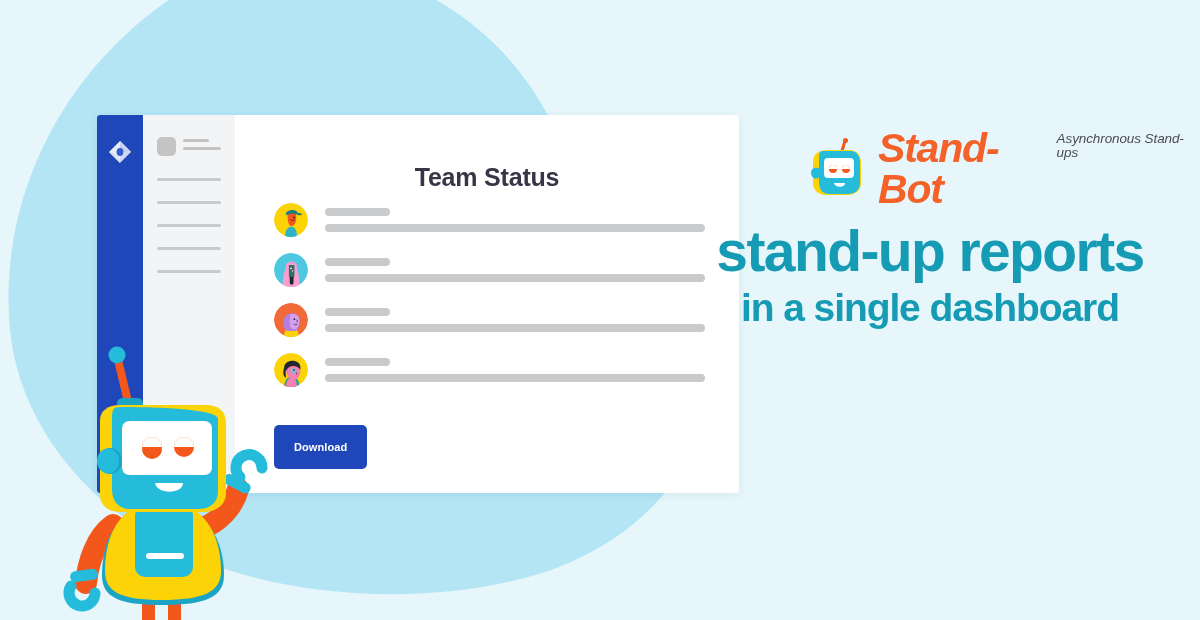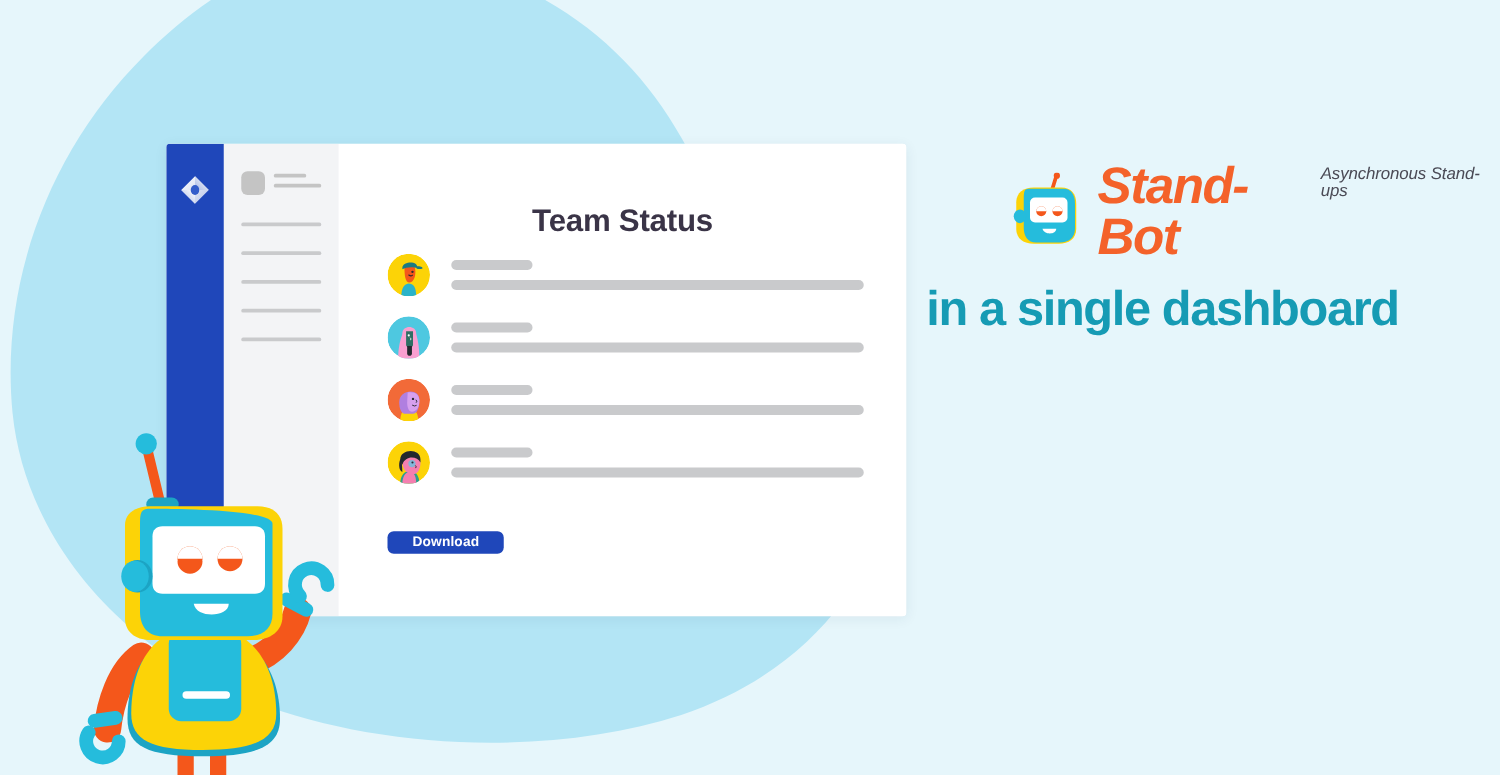--- a/index.html
+++ b/index.html
@@ -10,24 +10,24 @@
     position:relative;
   }
   #stage{position:absolute;inset:0;width:1200px;height:620px;overflow:hidden;}
 
   
   .bg-base{position:absolute;inset:0;background:#e6f6fb;}
   .bg-blob{position:absolute;left:0;top:0;width:1200px;height:620px;}
 
   
   .card{
-    position:absolute;left:97px;top:115px;width:592px;height:378px;
+    position:absolute;left:97px;top:115px;width:642px;height:378px;
     background:#ffffff;border-radius:3px;
     box-shadow:0 2px 10px rgba(30,60,90,.07);
-    display:flex;overflow:hidden;margin-left:36px;
+    display:flex;overflow:hidden;
   }
   .card-rail{width:46px;background:#1f47ba;position:relative;flex:0 0 46px;}
   .rail-logo{position:absolute;left:11px;top:25px;width:24px;height:24px;}
   .card-side{width:92px;flex:0 0 92px;background:#f3f4f6;padding:22px 14px 0 14px;box-sizing:border-box;}
   .side-head{display:flex;align-items:flex-start;gap:7px;margin-bottom:22px;}
   .side-avatar{width:19px;height:19px;border-radius:5px;background:#c4c4c4;flex:0 0 19px;}
   .side-head-lines{display:flex;flex-direction:column;gap:5px;padding-top:2px;flex:1;}
   .sh-line-a{height:3px;border-radius:2px;background:#c4c4c4;width:26px;}
   .sh-line-b{height:3px;border-radius:2px;background:#c4c4c4;width:100%;}
   .side-rows{display:flex;flex-direction:column;gap:20px;}
@@ -42,21 +42,21 @@
   .status-row{display:flex;align-items:center;gap:17px;}
   .avatar{width:34px;height:34px;border-radius:50%;flex:0 0 34px;overflow:hidden;position:relative;}
   .row-lines{flex:1;display:flex;flex-direction:column;gap:8px;}
   .row-line-short{height:8px;border-radius:4px;background:#c9cacc;width:65px;}
   .row-line-long{height:8px;border-radius:4px;background:#c9cacc;width:100%;}
   .download-btn{
     position:absolute;left:39px;top:310px;
     background:#1f47ba;color:#fff;border:none;
     font-family:"Liberation Sans",sans-serif;
     font-size:11px;font-weight:600;
-    padding:3px 20px;border-radius:5px;cursor:pointer;letter-spacing:.1px;
+    padding:16px 20px;border-radius:5px;cursor:pointer;letter-spacing:.1px;
   }
 
   
   .robot{position:absolute;left:58px;top:315px;width:230px;height:305px;}
 
   
   .right{position:absolute;left:660px;top:0;width:540px;height:620px;}
   .brand{position:absolute;left:145px;top:128px;display:flex;align-items:center;gap:11px;}
   .brand-mark{width:62px;height:62px;flex:0 0 62px;}
   .brand-text{display:flex;flex-direction:row;line-height:1;}
@@ -272,17 +272,18 @@
         <path d="M29 45 L40 45 C40 50, 30 50, 29 45 Z" fill="#ffffff"></path>
         <ellipse cx="11" cy="35" rx="5" ry="5.5" fill="#25bcdc"></ellipse>
       </svg>
       <div class="brand-text">
         <div class="brand-name">Stand-Bot</div>
         <div class="brand-tag">Asynchronous Stand-ups</div>
       </div>
     </div>
 
     <div class="headline">
+      <div class="hl2">stand-up reports</div>
       <div class="hl3">in a single dashboard</div>
     </div>
 
   </div>
 </div>
 
 </body></html>

